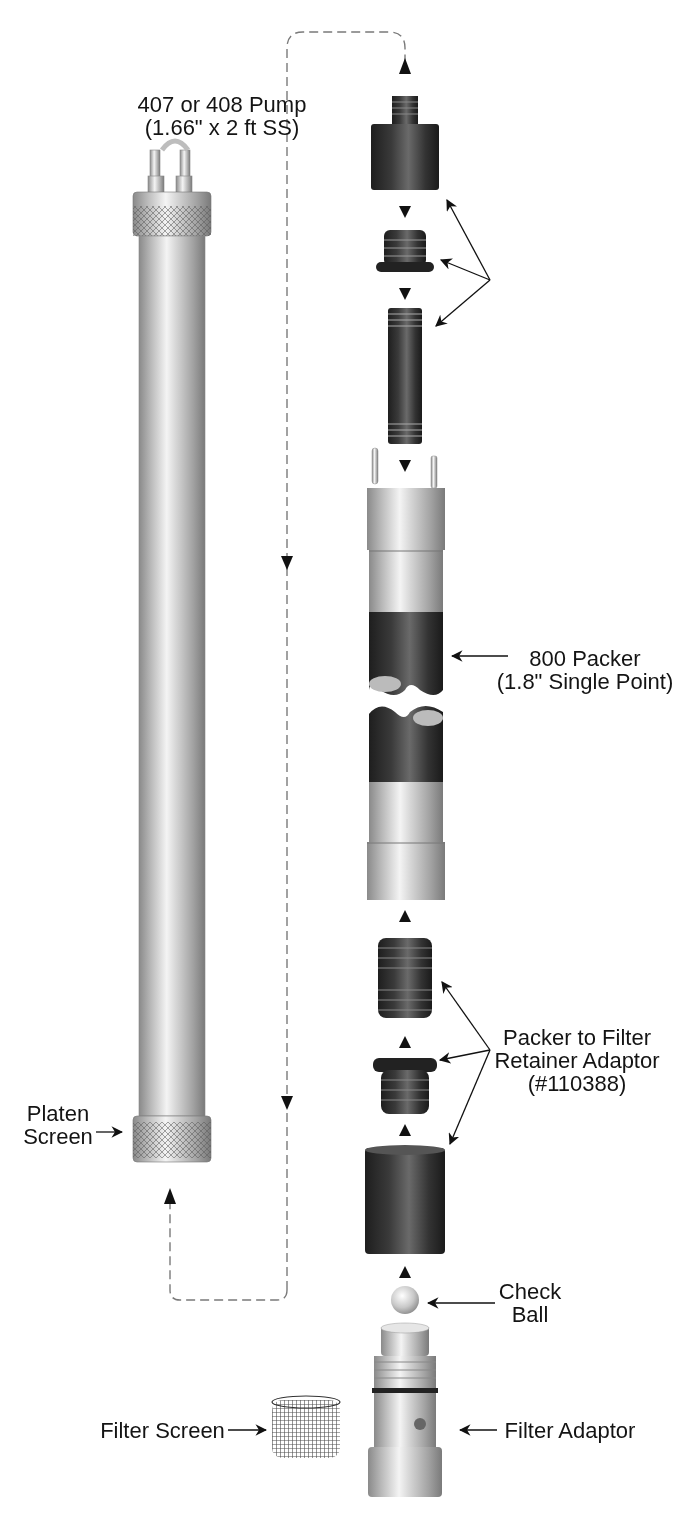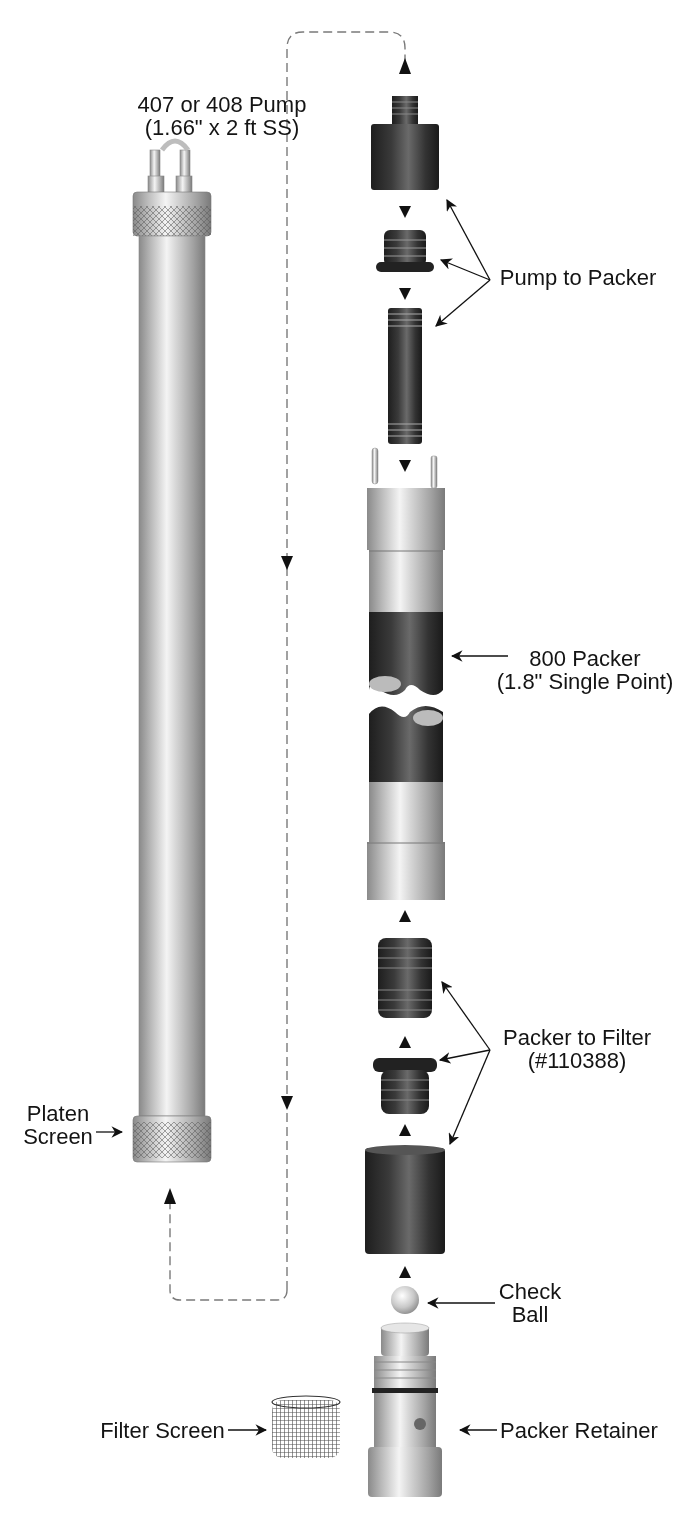--- a/index.html
+++ b/index.html
@@ -184,36 +184,36 @@
   <line x1="495" y1="1303" x2="428" y2="1303" stroke="#111" stroke-width="1.3" marker-end="url(#ah)"></line>
   <line x1="228" y1="1430" x2="266" y2="1430" stroke="#111" stroke-width="1.3" marker-end="url(#ah)"></line>
   <line x1="497" y1="1430" x2="460" y2="1430" stroke="#111" stroke-width="1.3" marker-end="url(#ah)"></line>
 </svg>
 
 <div class="lbl" style="left:112px; top:93px; width:220px;">
   <span>407 or 408 Pump</span>
   <span>(1.66" x 2 ft SS)</span>
 </div>
 <div class="lbl" style="left:488px; top:266px; width:180px;">
-  <span>Pump to Packer</span>
 </div>
 <div class="lbl" style="left:485px; top:647px; width:200px;">
   <span>800 Packer</span>
   <span>(1.8" Single Point)</span>
 </div>
 <div class="lbl" style="left:487px; top:1002px; width:180px;margin-top:24px;">
   <span>Packer to Filter</span>
+  <span>Retainer Adaptor</span>
   <span>(#110388)</span>
 </div>
 <div class="lbl" style="left:18px; top:1102px; width:80px;">
   <span>Platen</span>
   <span>Screen</span>
 </div>
 <div class="lbl" style="left:490px; top:1280px; width:80px;">
   <span>Check</span>
   <span>Ball</span>
 </div>
 <div class="lbl" style="left:100px; top:1419px; width:125px;">
   <span>Filter Screen</span>
 </div>
 <div class="lbl" style="left:500px; top:1419px; width:140px;">
-  <span>Packer Retainer</span>
+  <span>Filter Adaptor</span>
 </div>
 
 </body></html>

